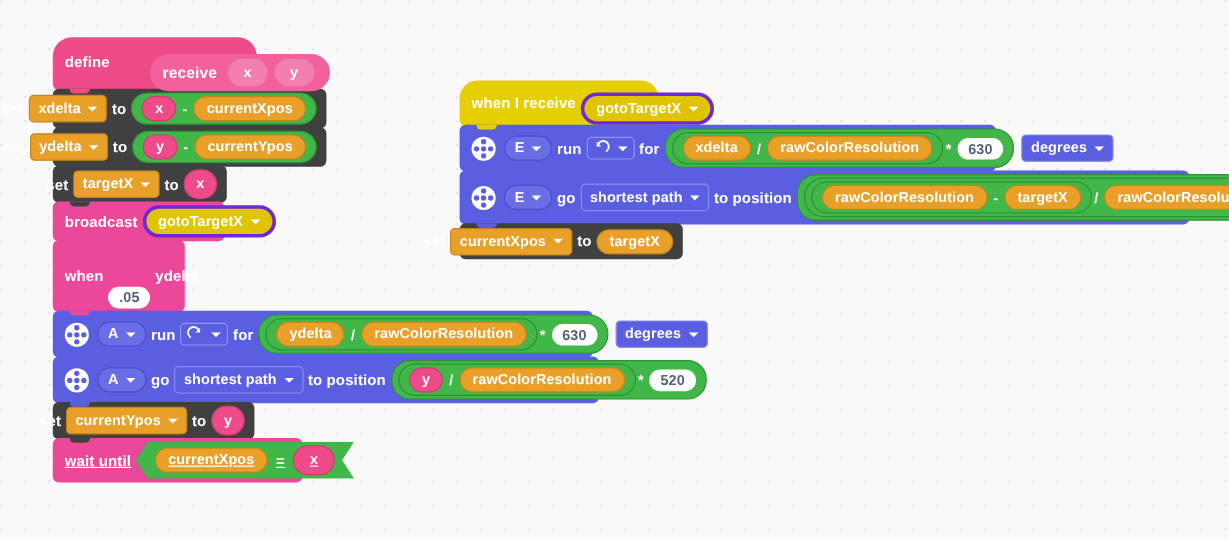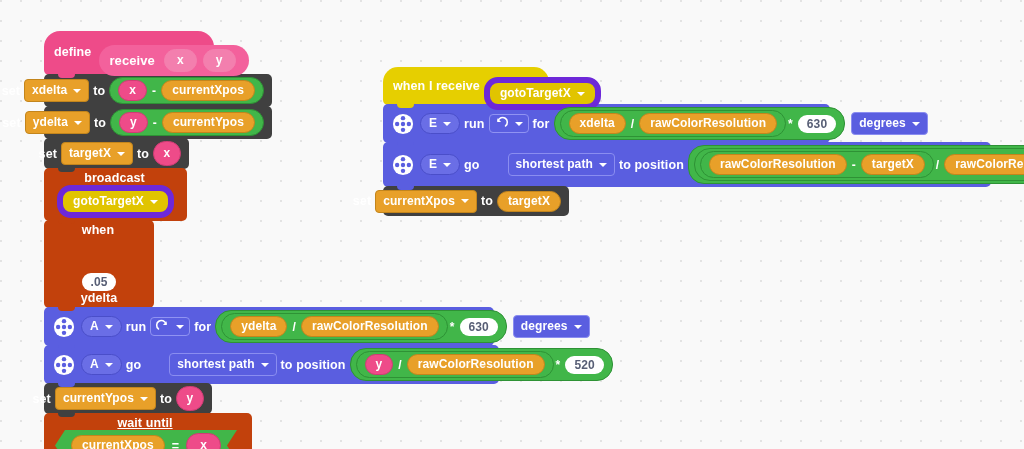--- a/index.html
+++ b/index.html
@@ -38,28 +38,29 @@
     background:inherit;
   }
   .blk.nonotch:after{display:none;}
 
   .lbl{white-space:nowrap;margin:0 4px;}
   .lbl.first{margin-left:2px;}
 
   
   .c-custom{background:#ee4b89;}        
   .c-data{background:#404040;justify-content:flex-end;}          
-  .c-control{background:#c2410c;flex-direction:column;}       
+  .c-control{background:#ec4899;}       
   .c-event{background:#e6cf00;}
   .c-motor{background:#5a5ee0;}         
 
   
   .hat{
     border-top-left-radius:16px;border-top-right-radius:16px;
     padding-top:14px;
+    gap:26px;
   }
   .hat-ev{
     border-top-left-radius:15px;border-top-right-radius:15px;
     padding-top:12px;
   }
 
   
   .oval{
     display:inline-flex;align-items:center;justify-content:center;
     border-radius:14px;
@@ -99,23 +100,23 @@
   
   .dd{
     display:inline-flex;align-items:center;
     border-radius:4px;
     padding:3px 7px;
     font-size:12px;font-weight:bold;
     white-space:nowrap;
     line-height:15px;
   }
   .dd-data{background:#e8a029;border:1px solid #c3851c;color:#fff;}
-  .dd-ctl{background:#e1c400;border:6px solid #6d28d9;color:#fff;border-radius:14px;padding:3px 10px;}
+  .dd-ctl{background:#e1c400;border:3px solid #6d28d9;color:#fff;border-radius:14px;padding:3px 10px;}
   .dd-motor-r{background:#6a6ee6;border:1px solid #4a4ec9;color:#fff;border-radius:14px;padding:2px 8px;}
-  .dd-motor-w{background:#5a5ee0;border:1px solid #8a8df0;color:#fff;margin-left:24px;}
+  .dd-motor-w{background:#5a5ee0;border:1px solid #8a8df0;color:#fff;}
   .arrow{
     width:0;height:0;margin-left:6px;
     border-left:4px solid transparent;border-right:4px solid transparent;
     border-top:4.5px solid #fff;
   }
 
   
   .motoricon{width:22px;height:22px;flex:0 0 22px;margin:0 6px 0 1px;}
 
   

